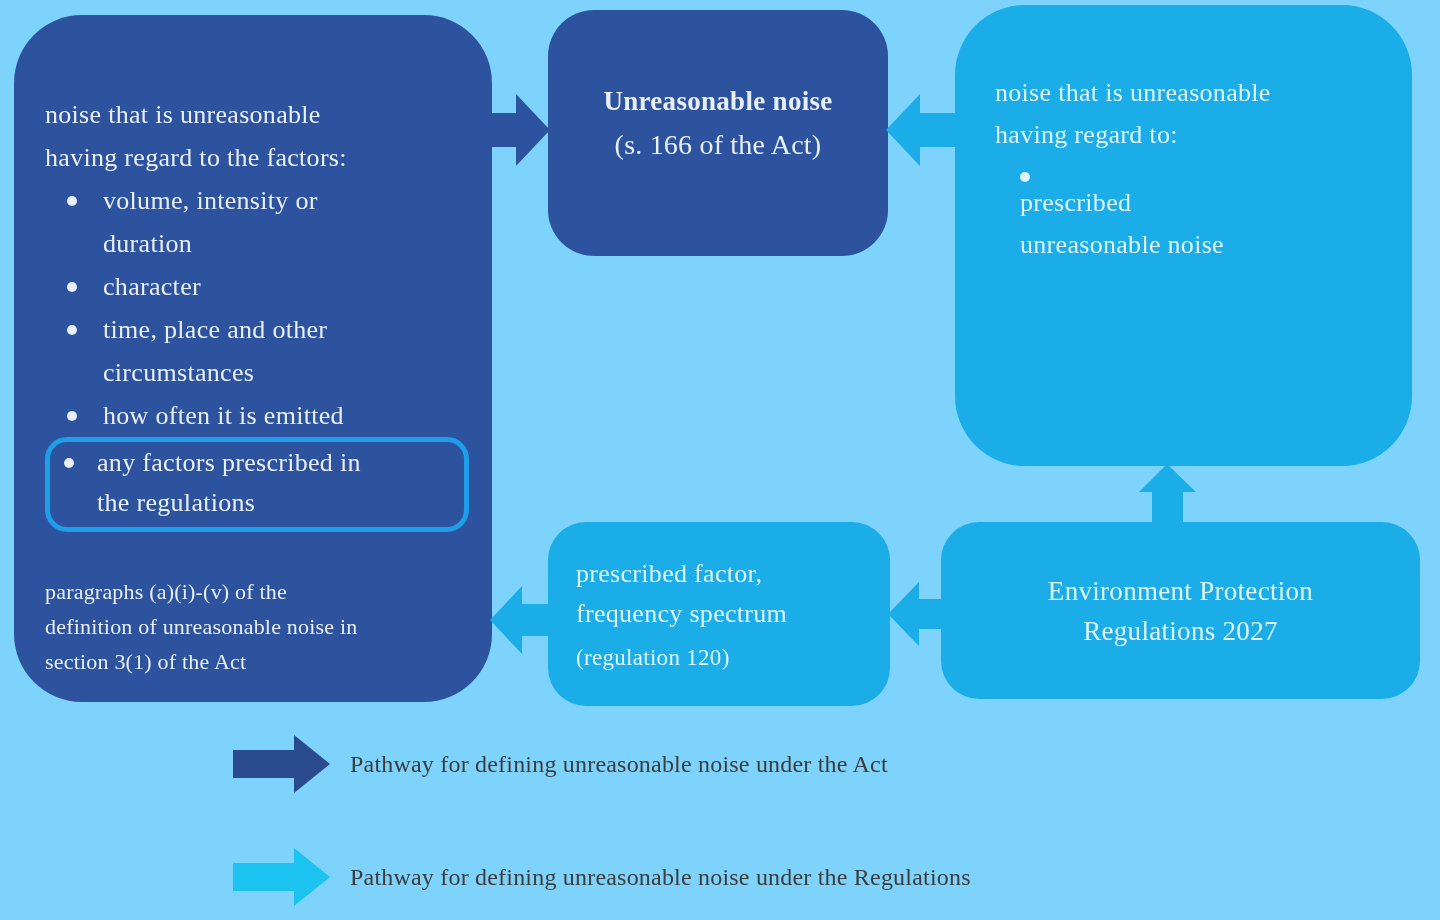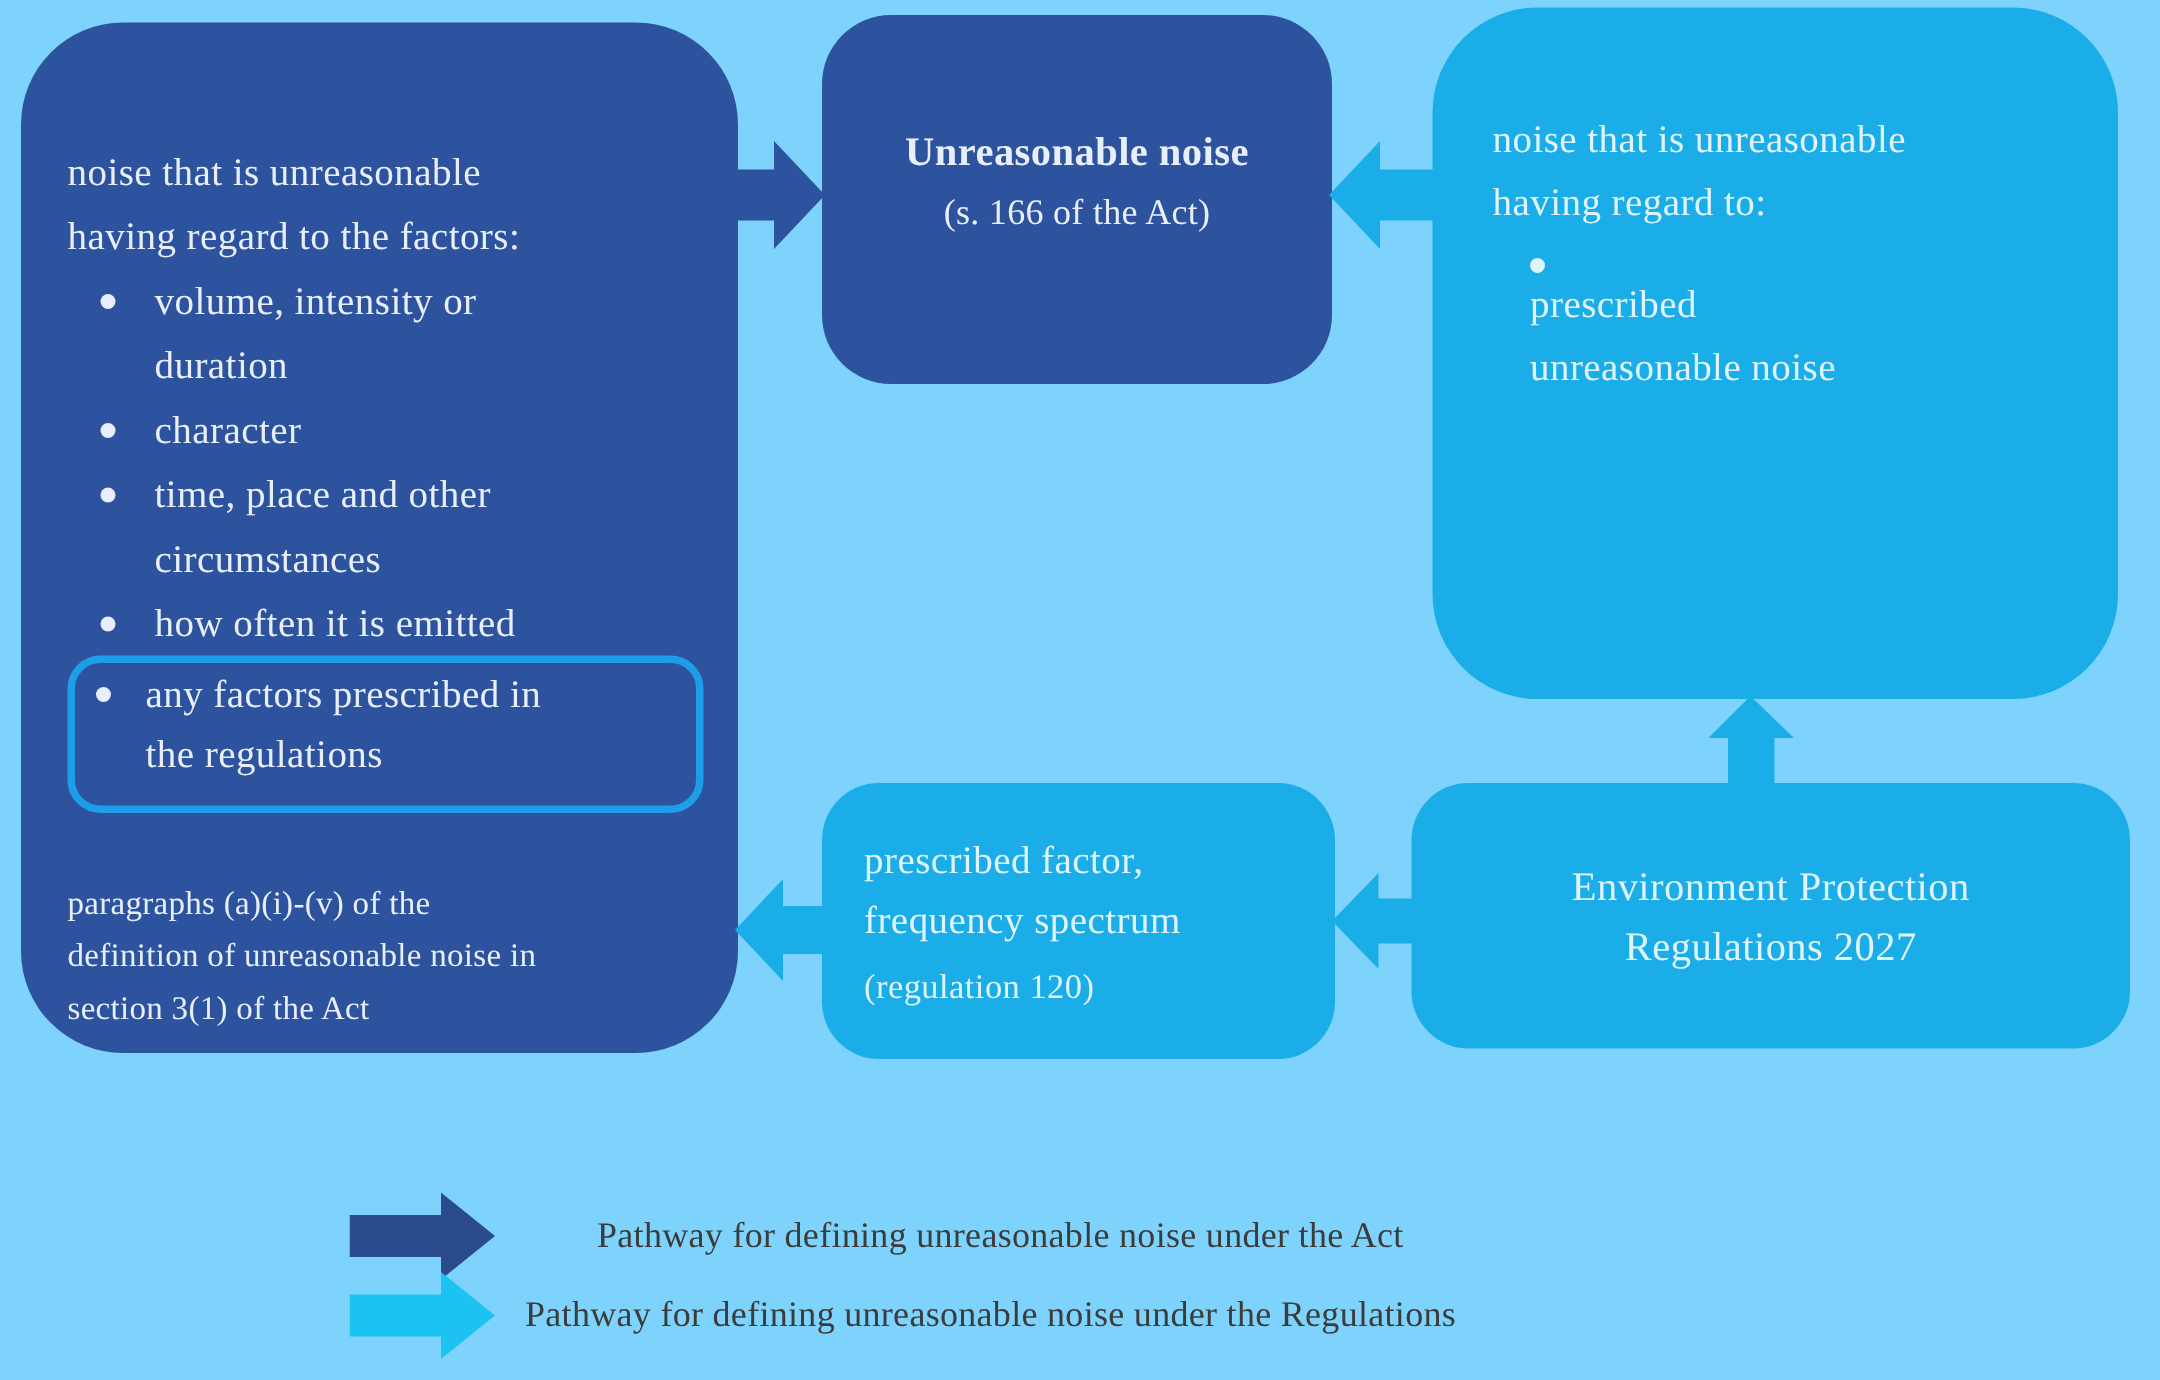--- a/index.html
+++ b/index.html
@@ -29,38 +29,38 @@
   .prelines { white-space: pre-line; }
   .bullet-row { display: flex; margin-left: 22px; }
   .bullet-row .dot {
     flex: 0 0 10px; width: 10px; height: 10px; border-radius: 50%;
     background: currentColor; margin-top: 17px; margin-right: 26px;
   }
   .highlight {
     border: 5px solid #1e9de8;
     border-radius: 22px;
     margin-left: 0px; width: 424px; box-sizing: border-box;
-    padding: 1px 8px 14px 0;
+    padding: 1px 8px 4px 0;
     line-height: 40px;
   }
   .highlight .bullet-row { margin-left: 14px; }
   .highlight .dot { margin-right: 23px; margin-top: 15px; }
   .footnote-act {
     margin-top: 42px;
     font-size: 22px; line-height: 35px; letter-spacing: 0.2px;
   }
 
   
   .box-unreasonable {
     left: 548px; top: 10px; width: 340px; height: 246px;
     border-radius: 46px;
     padding-top: 76px; text-align: center;
   }
   .box-unreasonable .title { font-size: 27px; font-weight: bold; letter-spacing: 0.3px; }
-  .box-unreasonable .subtitle { font-size: 24px; margin-top: 12px; letter-spacing: 0.2px; }
+  .box-unreasonable .subtitle { font-size: 28px; margin-top: 12px; letter-spacing: 0.2px; }
 
   
   .box-reg-noise {
     left: 955px; top: 5px; width: 457px; height: 461px;
     border-radius: 70px;
     padding: 67px 30px 0 40px;
     font-size: 26px; line-height: 42px; letter-spacing: 0.3px;
   }
   .box-reg-noise .bullet-row { margin-left: 25px; flex-direction: column; }
   .box-reg-noise .dot { margin-right: 22px; margin-top: 16px; }
@@ -90,21 +90,21 @@
 
   .arrow { position: absolute; display: block; }
 
   
   .legend-row { position: absolute; display: flex; align-items: center; }
   .legend-row .legend-label {
     margin-left: 20px;
     font-size: 24px; color: #3c3c3c; letter-spacing: 0.2px;
     white-space: nowrap;
   }
-  .legend-act  { left: 233px; top: 795px; height: 58px; width: 1100px; gap: 48px; }
+  .legend-act  { left: 233px; top: 735px; height: 58px; width: 1100px; }
   .legend-regs { left: 233px; top: 848px; height: 58px; width: 1100px; }
   .legend-arrow { flex: 0 0 97px; }
 </style>
 </head>
 <body>
 
 <div class="canvas">
 
   <div class="box dark box-act-factors">
     <div class="prelines">noise that is unreasonable

